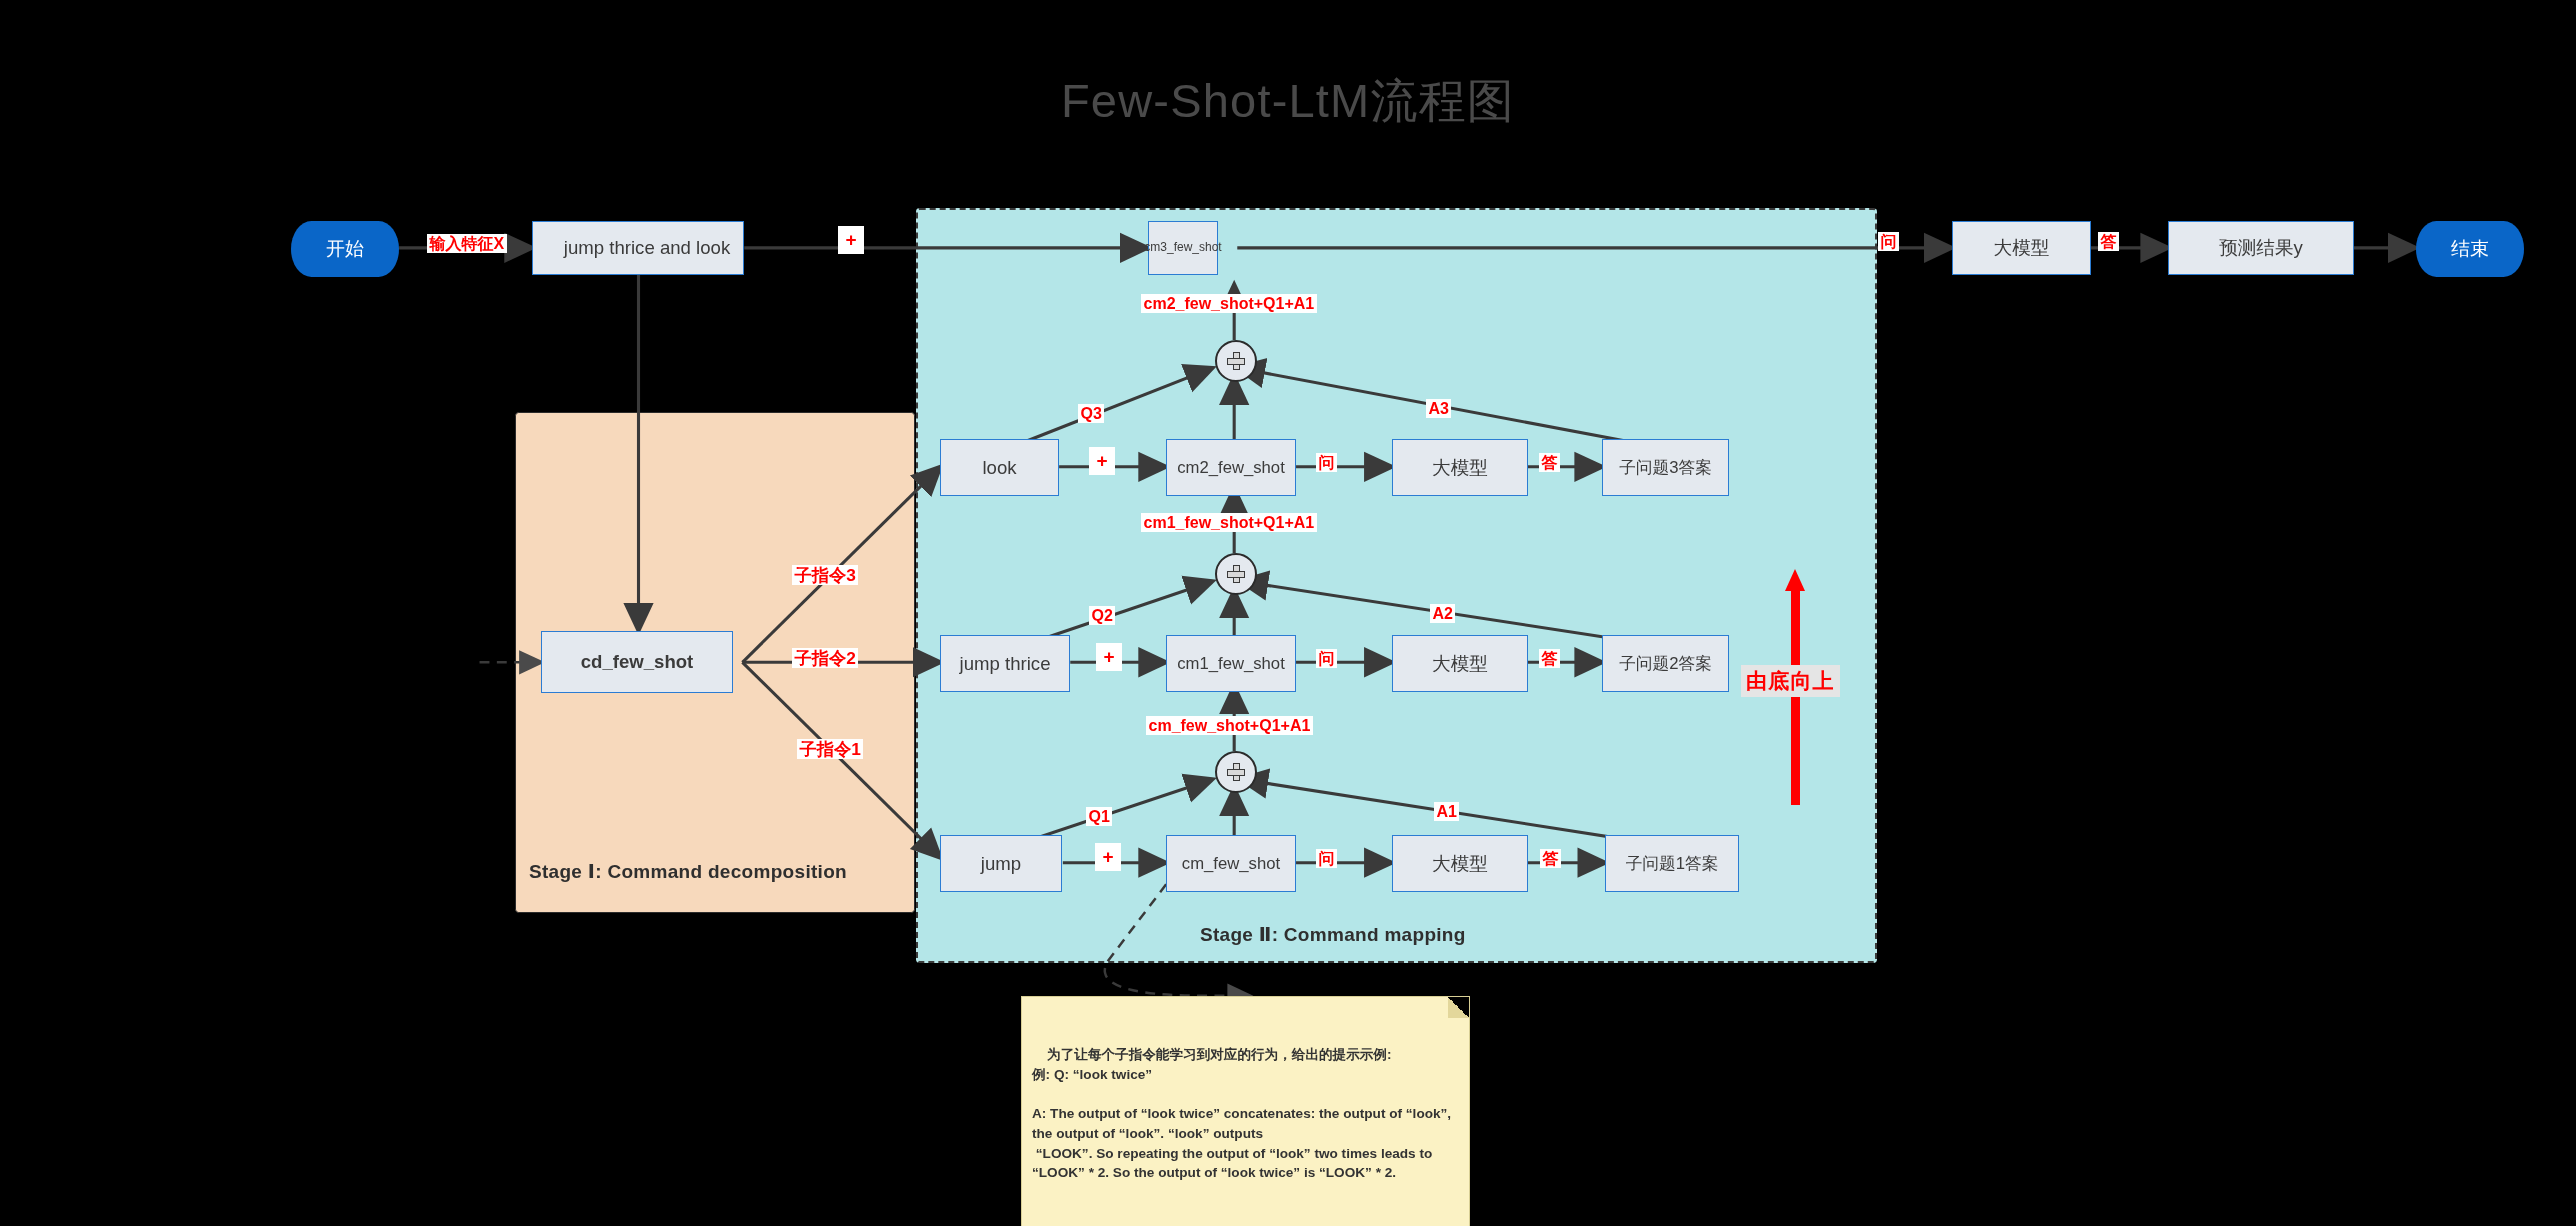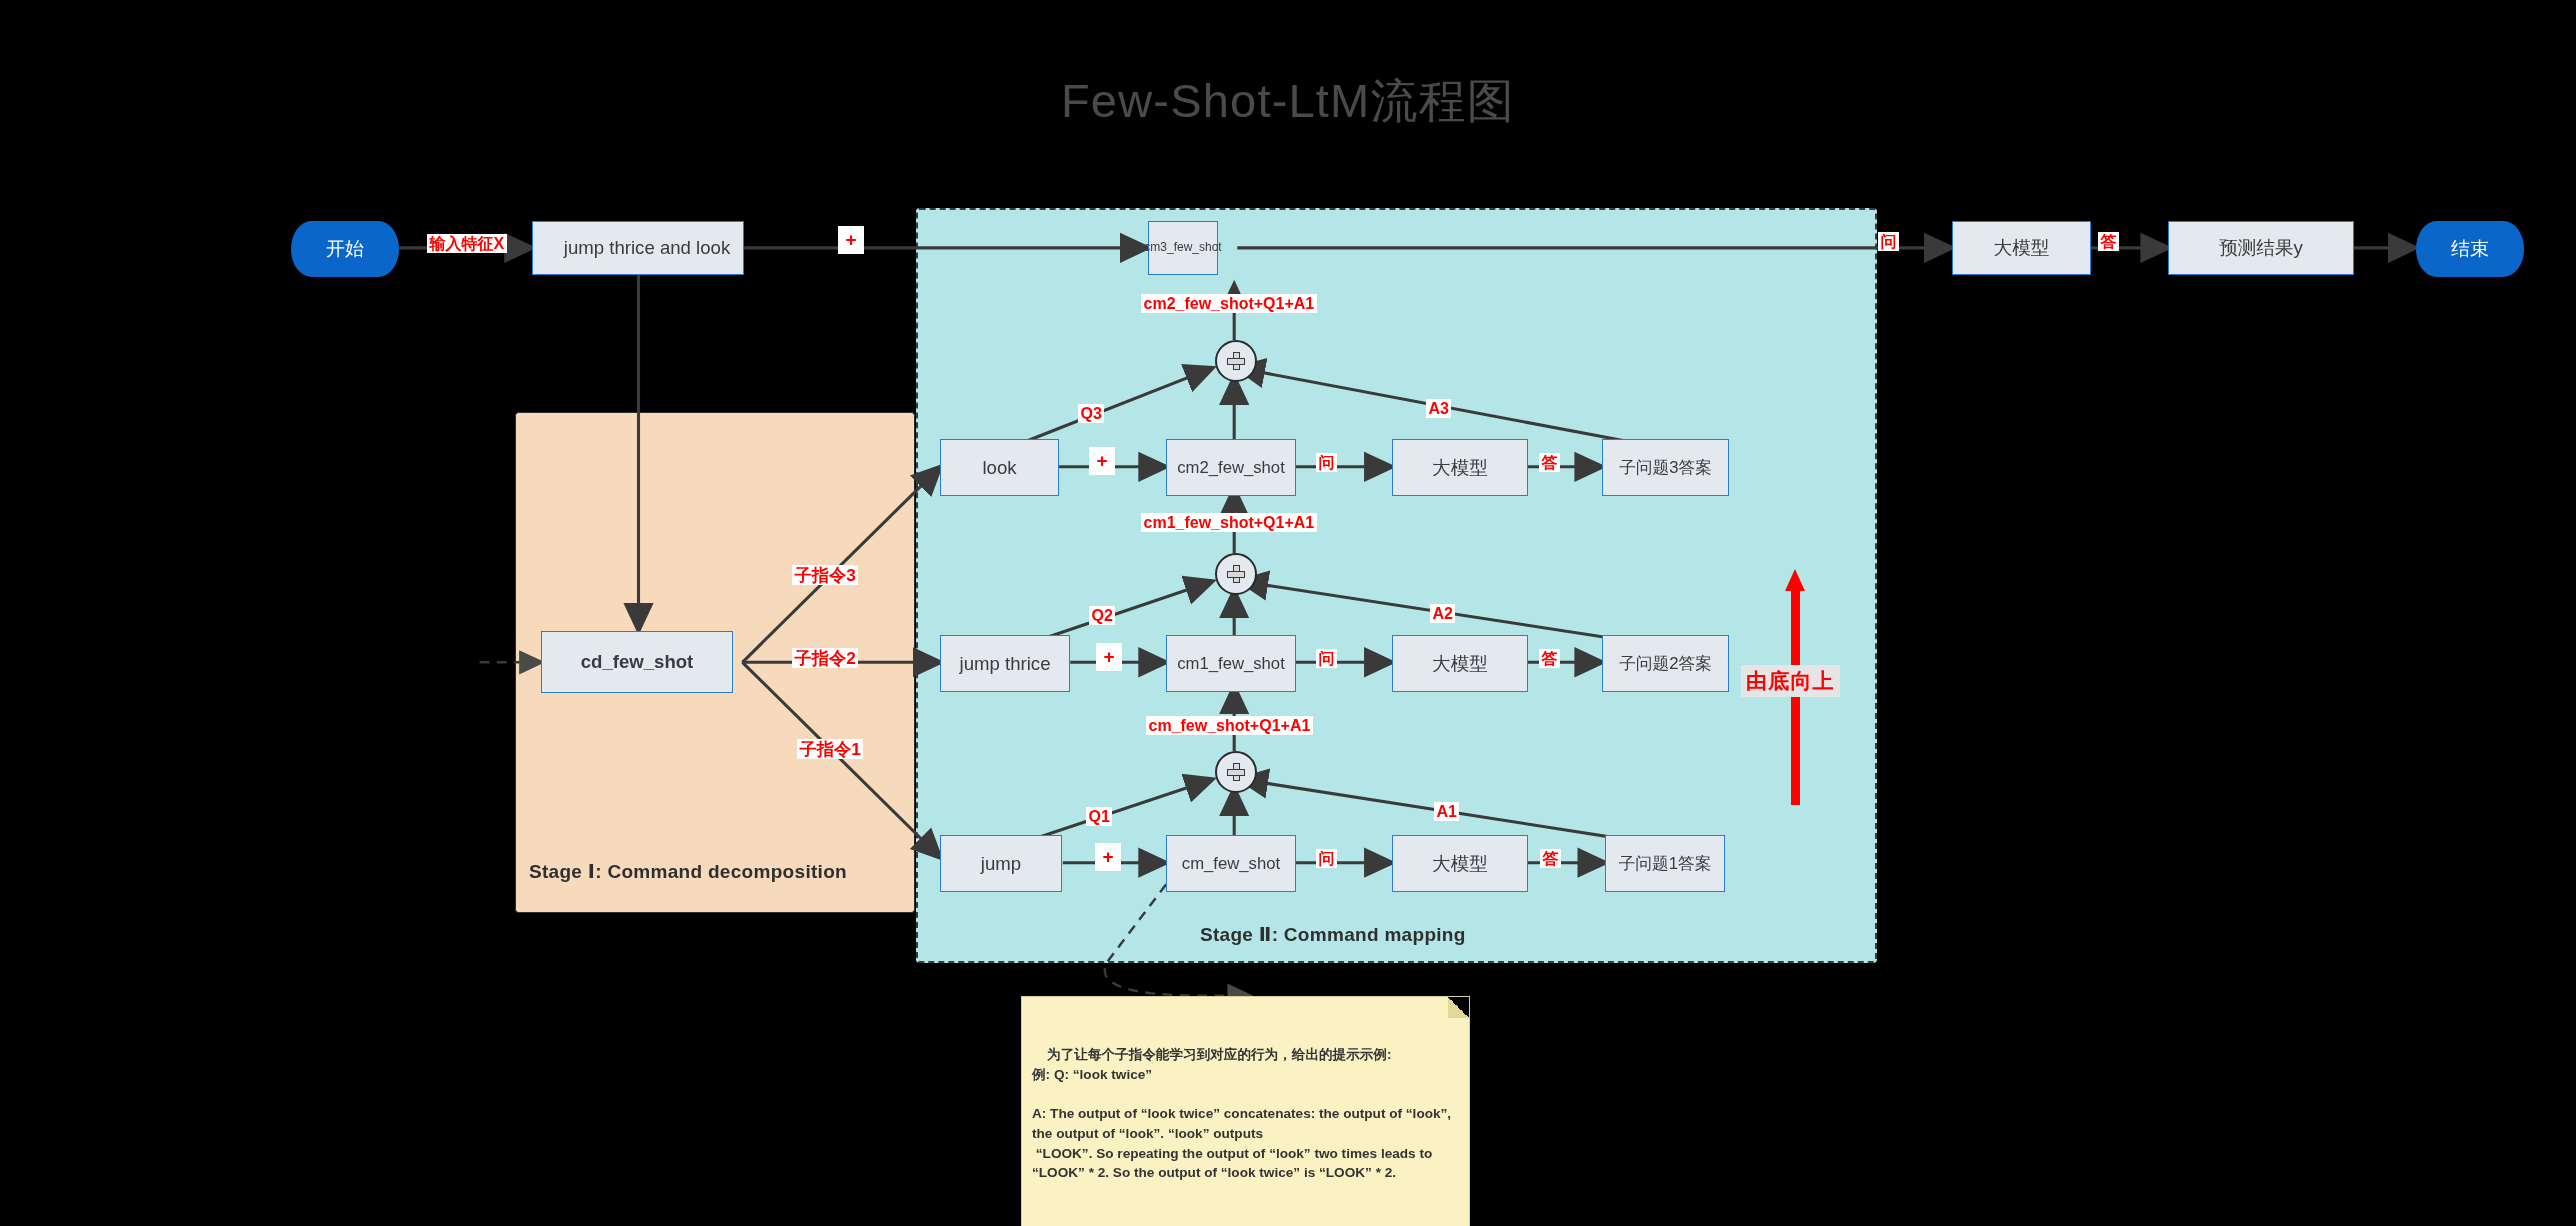--- a/index.html
+++ b/index.html
@@ -229,21 +229,21 @@
 
   <div class="box" style="left:940px;top:795px;width:122px;height:57px;">
     <span>jump</span>
   </div>
   <div class="box" style="left:1166px;top:795px;width:130px;height:57px;font-size:16.7px;">
     <span>cm_few_shot</span>
   </div>
   <div class="box cn" style="left:1392px;top:795px;width:136px;height:57px;">
     <span>大模型</span>
   </div>
-  <div class="box cn" style="left:1605px;top:795px;width:120px;height:57px;font-size:16.7px;">
+  <div class="box cn" style="left:1605px;top:795px;width:134px;height:57px;font-size:16.7px;">
     <span>子问题1答案</span>
   </div>
 
   <div class="junction" style="left:1215px;top:300px;">
     <span class="plusglyph"></span>
   </div>
   <div class="junction" style="left:1215px;top:513px;">
     <span class="plusglyph"></span>
   </div>
   <div class="junction" style="left:1215px;top:711px;">

